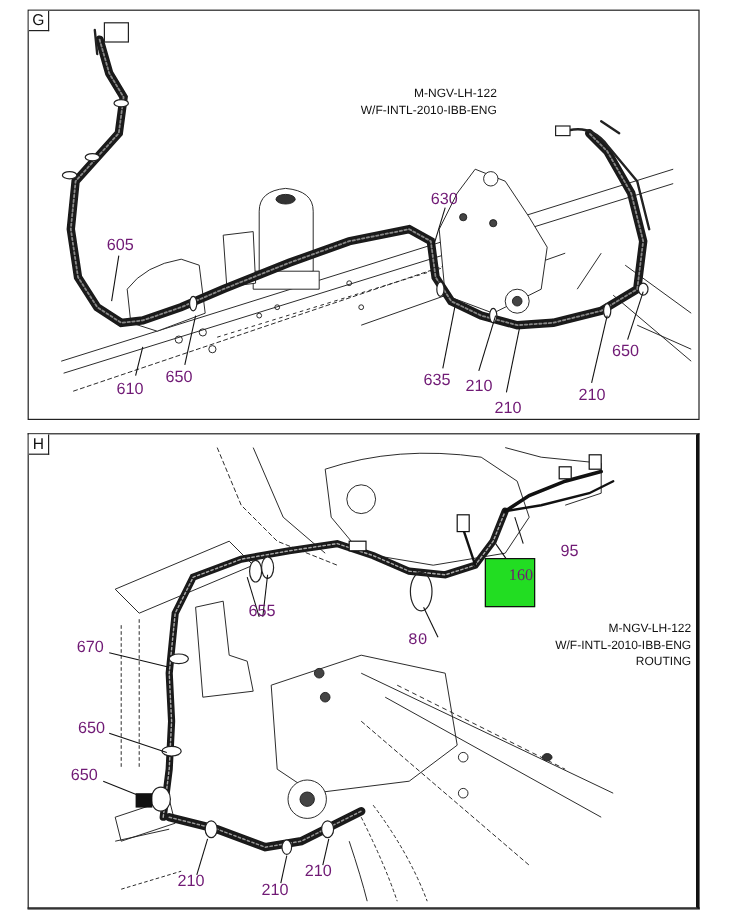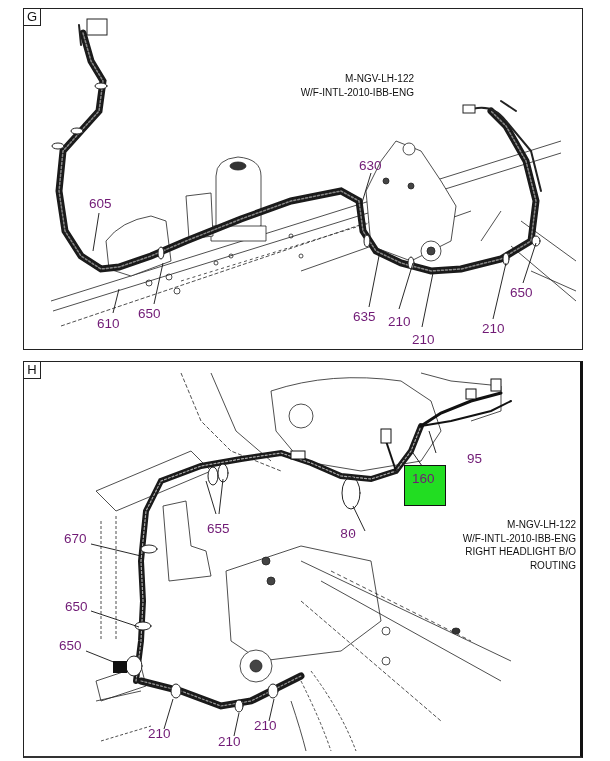--- a/index.html
+++ b/index.html
@@ -186,26 +186,25 @@
       <path d="M85,650 L125,666"></path>
       <path d="M163,728 L172,698"></path>
       <path d="M233,735 L238,712"></path>
       <path d="M268,720 L273,698"></path>
     </g>
   </svg>
   <div class="highlight" style="left:380px; top:103px; width:42px; height:41px;"></div>
   <div class="caption" style="left:392px; top:156px; width:160px;">
     <div>M-NGV-LH-122</div>
     <div>W/F-INTL-2010-IBB-ENG</div>
-    <div>RIGHT HEADLIGHT B/O</div>
     <div>ROUTING</div>
   </div>
-  <div class="callout" style="left:183px; top:160px;">655</div>
+  <div class="callout" style="left:183px; top:140px;">655</div>
   <div class="callout" style="left:316px; top:166px;font-family:Liberation Mono, monospace;">80</div>
   <div class="callout" style="left:407px; top:90px;margin-left:36px;">95</div>
-  <div class="callout" style="left:388px; top:110px;">160</div>
+  <div class="callout" style="left:400px; top:110px;font-family:Liberation Serif, serif;">160</div>
   <div class="callout" style="left:40px; top:170px;">670</div>
   <div class="callout" style="left:41px; top:238px;">650</div>
   <div class="callout" style="left:35px; top:277px;">650</div>
   <div class="callout" style="left:124px; top:365px;">210</div>
   <div class="callout" style="left:194px; top:373px;">210</div>
   <div class="callout" style="left:230px; top:357px;">210</div>
 </div>
 
 </body></html>

